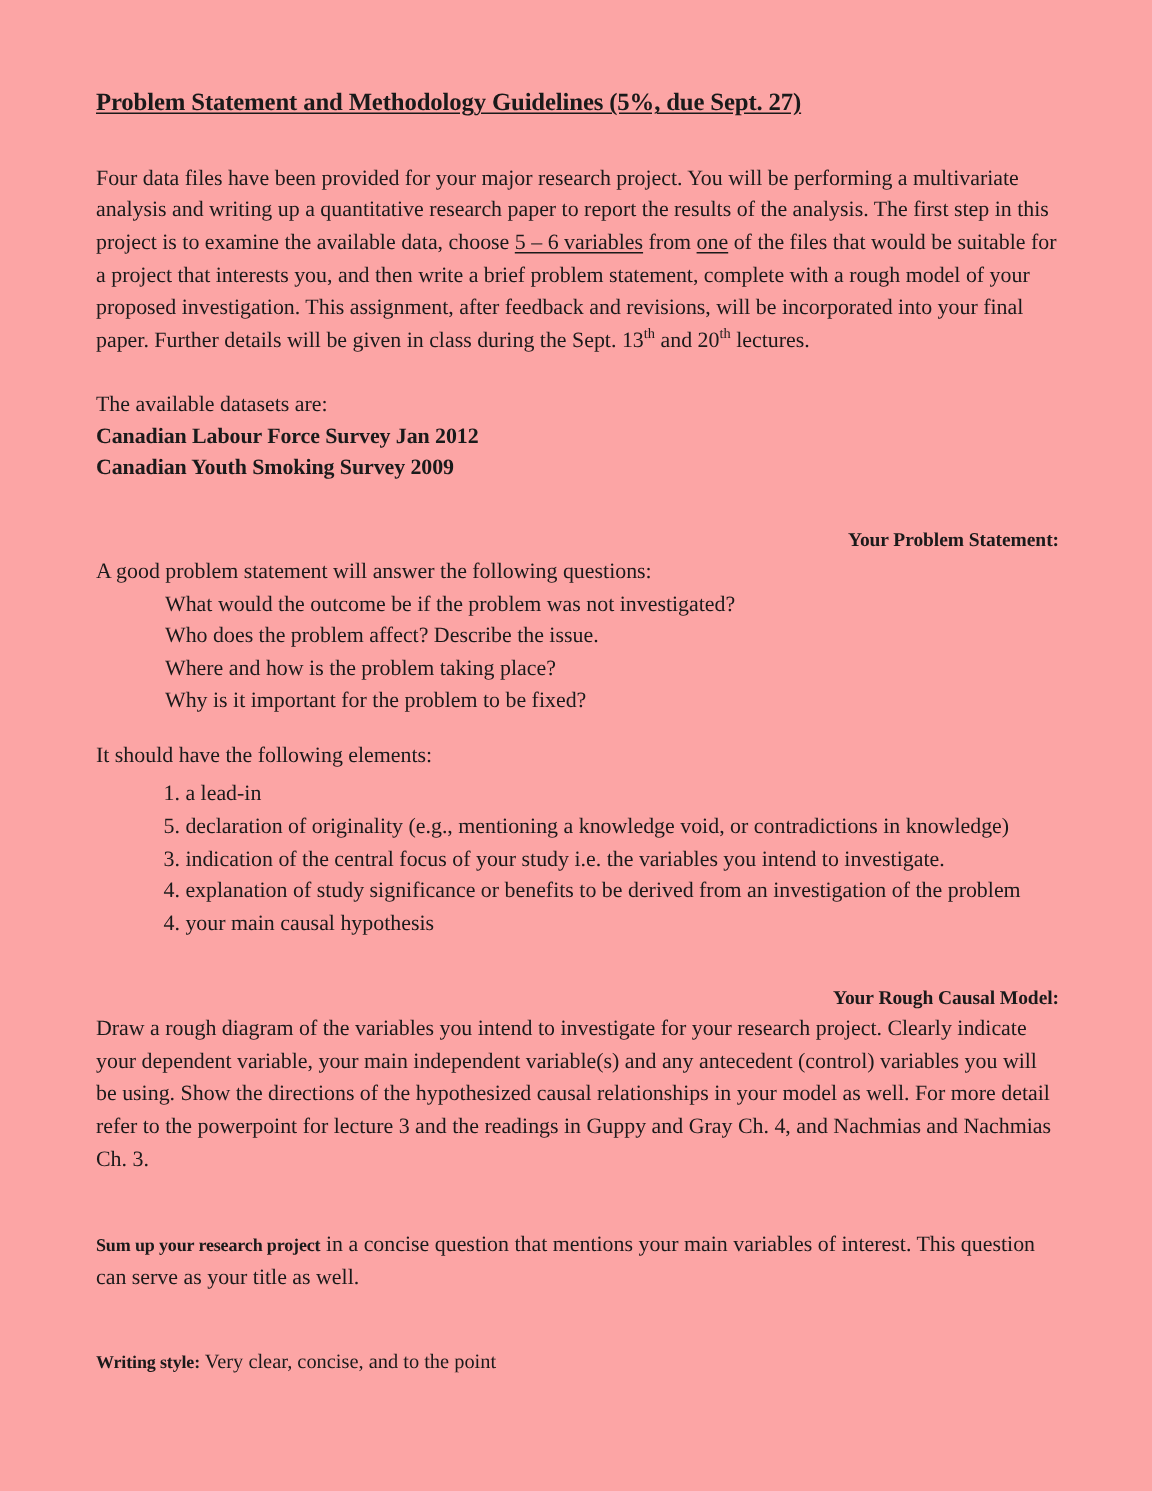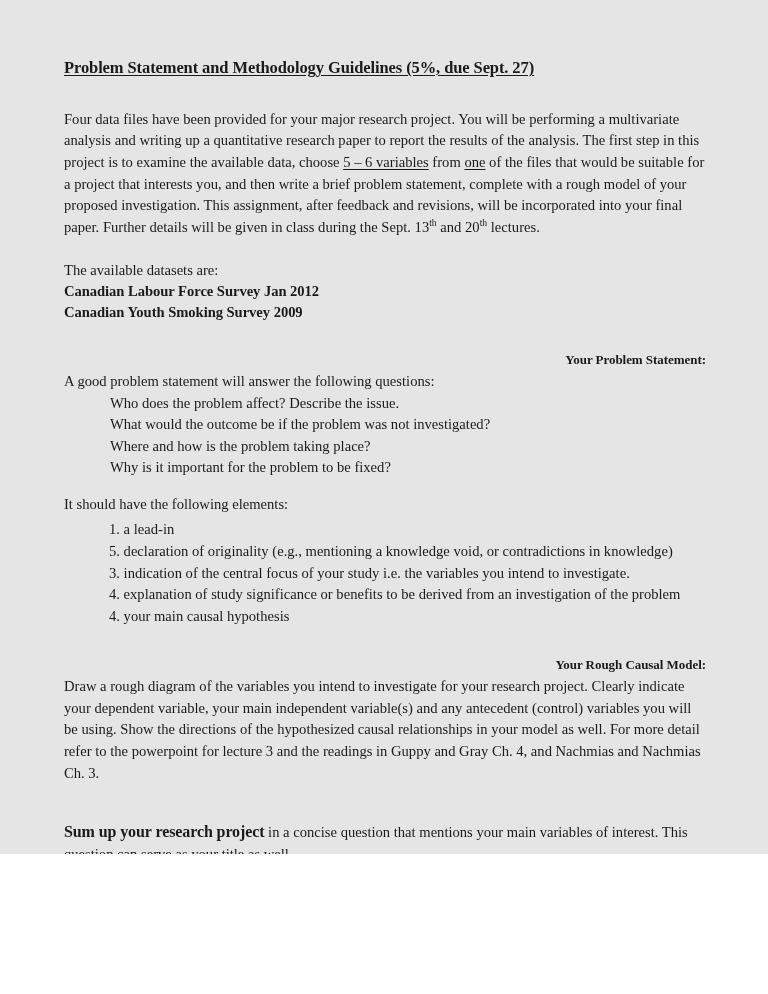--- a/index.html
+++ b/index.html
@@ -4,22 +4,22 @@
 <title>Problem Statement and Methodology Guidelines</title>
 <style>
   html, body {
     margin: 0;
     padding: 0;
     background: #ffffff;
   }
   .page {
     position: relative;
     width: 768px;
-    height: 854px;
-    background: #e5e5e5;
+    height: 994px;
+    background: #fca5a5;
     overflow: hidden;
     font-family: "Liberation Serif", "DejaVu Serif", serif;
     color: #1a1a1a;
     box-sizing: border-box;
   }
   .content {
     position: absolute;
     left: 64px;
     top: 58px;
     width: 642px;
@@ -97,21 +97,21 @@
   }
   .n-item {
     font-size: 14.6px;
     line-height: 1.475;
     padding-left: 41px;
     text-indent: 0;
   }
 
   
   .label-strong {
-    font-size: 16px;
+    font-size: 12px;
     font-weight: bold;
     letter-spacing: -0.1px;
   }
   .label-after {
     font-size: 13.6px;
   }
 </style>
 </head>
 <body>
 
@@ -130,22 +130,22 @@
 
     <div class="para">The available datasets are:</div>
     <div class="ds-line">Canadian Labour Force Survey Jan 2012</div>
     <div class="ds-line">Canadian Youth Smoking Survey 2009</div>
 
     <div class="gap-datasets"></div>
 
     <div class="section-head">Your Problem Statement:</div>
     <div class="para">A good problem statement will answer the following questions:</div>
     <ul class="q-list">
+      <li class="q-item">What would the outcome be if the problem was not investigated?</li>
       <li class="q-item">Who does the problem affect? Describe the issue.</li>
-      <li class="q-item">What would the outcome be if the problem was not investigated?</li>
       <li class="q-item">Where and how is the problem taking place?</li>
       <li class="q-item">Why is it important for the problem to be fixed?</li>
     </ul>
 
     <div class="gap-small"></div>
 
     <div class="para">It should have the following elements:</div>
     <ul class="n-list">
       <li class="n-item">1. a lead-in</li>
       <li class="n-item">5. declaration of originality (e.g., mentioning a knowledge void, or contradictions in knowledge)</li>

